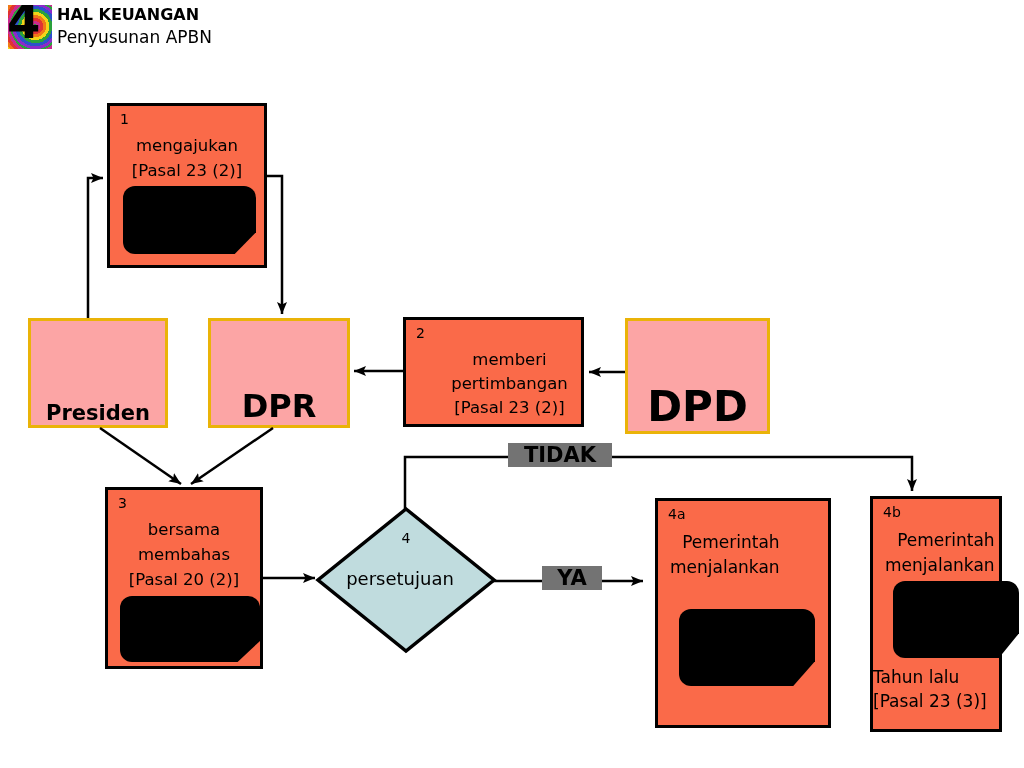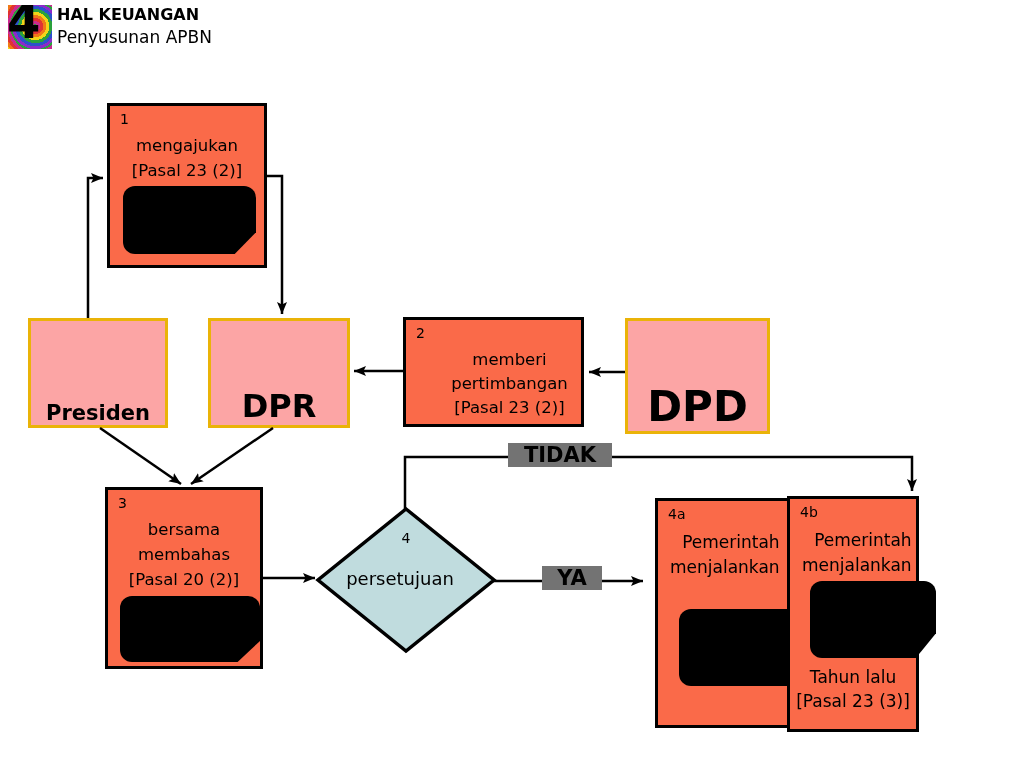--- a/index.html
+++ b/index.html
@@ -21,36 +21,36 @@
   .orange-box{position:absolute;background:#FA6A49;border:3px solid #000;box-sizing:border-box;z-index:2;}
   .blue-box{position:absolute;background:#fca5a5;border:3px solid #eab308;box-sizing:border-box;
     display:flex;align-items:flex-end;justify-content:center;font-weight:bold;z-index:2;}
   #box1{left:107px;top:103px;width:160px;height:165px;}
   #presiden{left:28px;top:318px;width:140px;height:110px;font-size:21px;}
   #dpr{left:208px;top:318px;width:142px;height:110px;font-size:32px;}
   #box2{left:403px;top:317px;width:181px;height:110px;}
   #dpd{left:625px;top:318px;width:145px;height:116px;font-size:42px;}
   #box3{left:105px;top:487px;width:158px;height:182px;}
   #box4a{left:647px;top:498px;width:176px;height:230px;margin-left:8px;}
-  #box4b{left:787px;top:496px;width:132px;height:236px;}
+  #box4b{left:870px;top:496px;width:132px;height:236px;}
 
   .box-number{position:absolute;left:10px;top:5px;font-size:14px;}
   .box-lines{position:absolute;left:0;right:0;text-align:center;font-size:16.5px;line-height:25px;}
   #box1 .box-lines{top:27px;}
   #box2 .box-lines{top:28px;line-height:24px;margin-left:32px;}
   #box3 .box-lines{top:27px;}
   .left-lines{position:absolute;left:12px;top:29px;font-size:17px;line-height:25px;text-align:right;}
 
   .blackshape{position:absolute;background:#000;border-radius:12px;
     clip-path:polygon(0 0,100% 0,100% 68%,84% 100%,0 100%);}
   #bs1{left:13px;top:80px;width:133px;height:68px;}
   #bs3{left:12px;top:106px;width:140px;height:66px;}
   #bs4a{left:21px;top:108px;width:136px;height:77px;}
   #bs4b{left:20px;top:82px;width:126px;height:77px;}
-  #box4b .box-footer{position:absolute;left:0;right:0;top:166px;text-align:center;
+  #box4b .box-footer{position:absolute;left:0;right:0;top:166px;
     font-size:17px;line-height:24px;}
 
   
   #diamond-wrap{position:absolute;left:314px;top:506px;width:184px;height:148px;z-index:3;}
   #diamond-number{position:absolute;left:0;right:0;top:24px;text-align:center;font-size:14px;z-index:4;}
   #diamond-label{position:absolute;left:0;right:12px;top:62px;text-align:center;font-size:18px;z-index:4;}
 
   
   #connectors{position:absolute;left:0;top:0;width:1024px;height:768px;z-index:5;pointer-events:none;}
   .edge-label{position:absolute;background:#737373;text-align:center;font-weight:bold;

